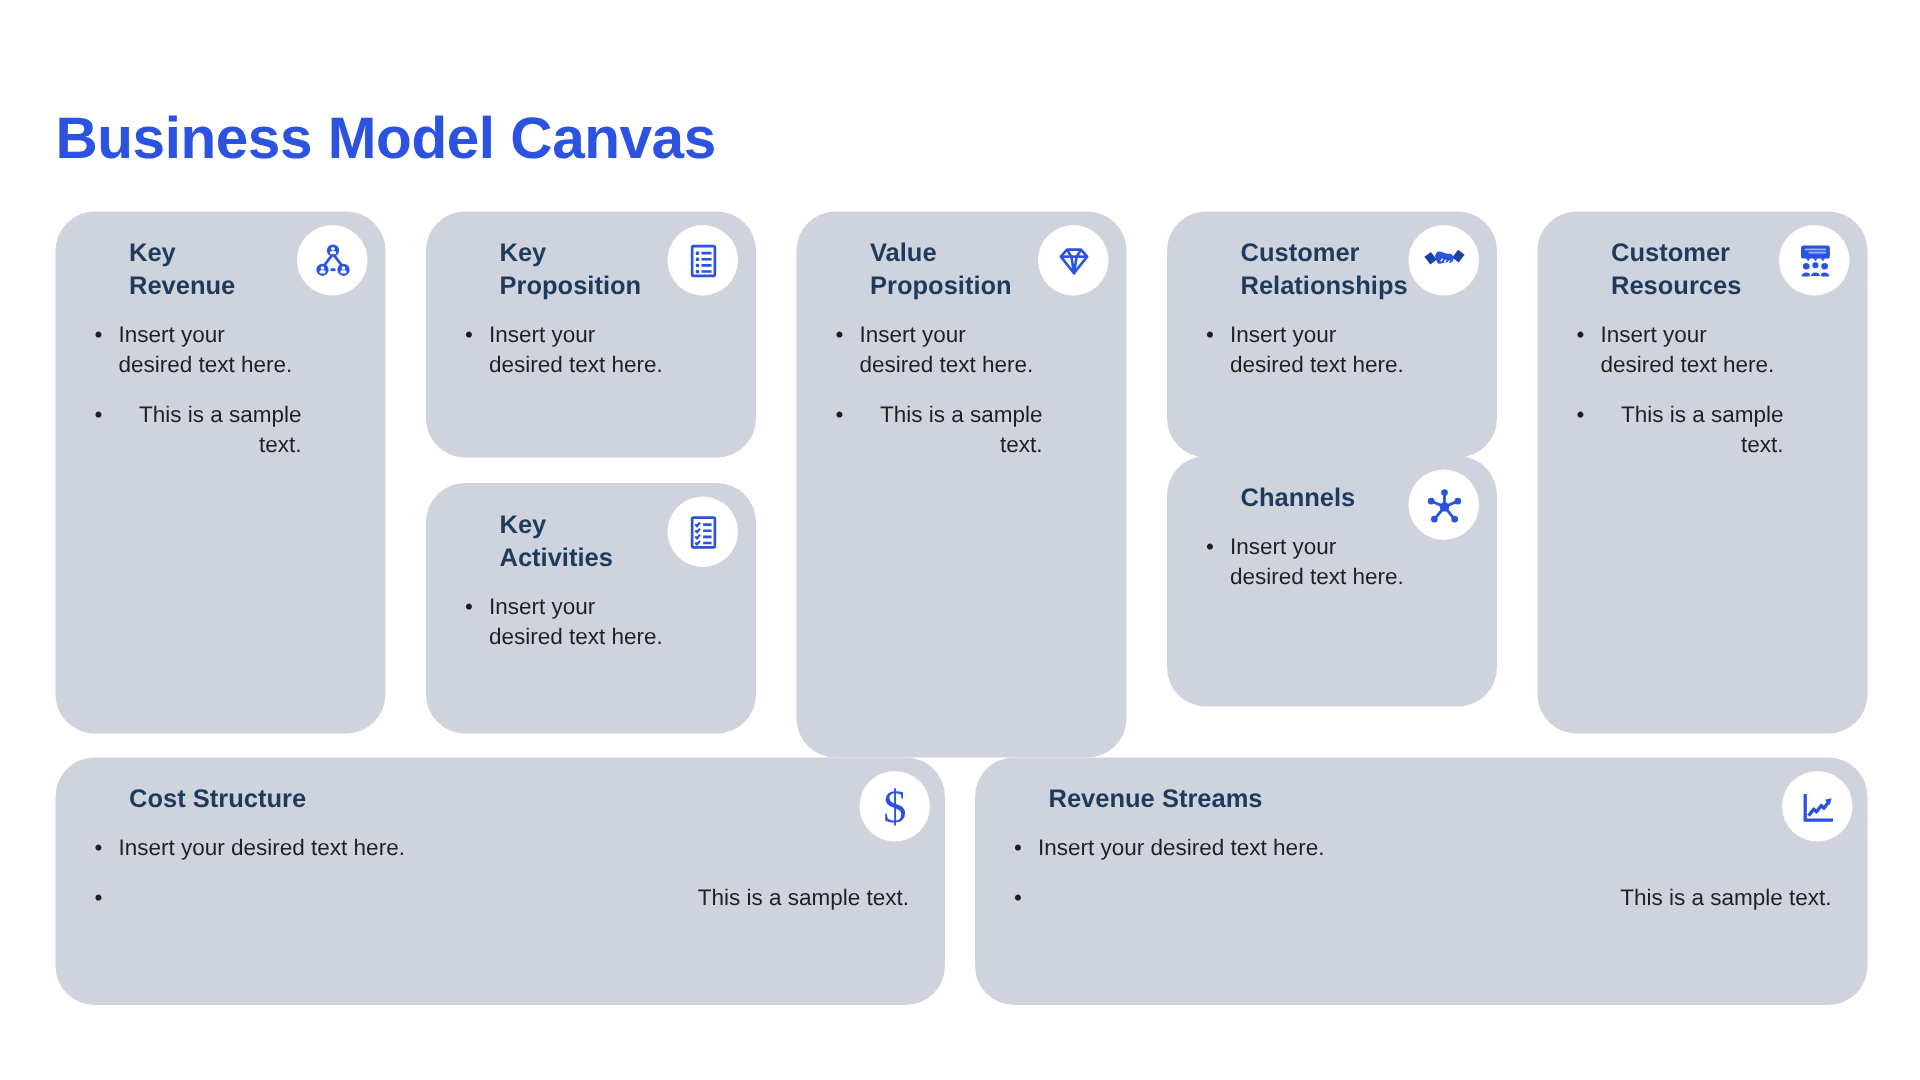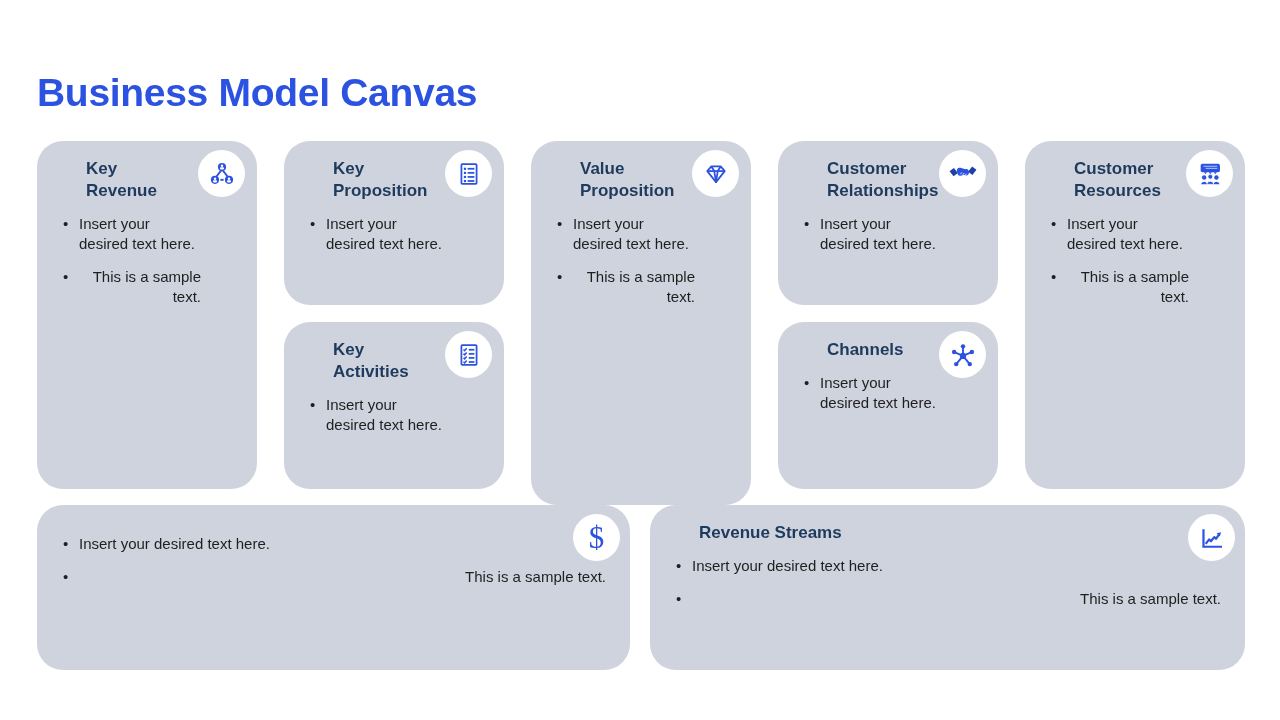--- a/index.html
+++ b/index.html
@@ -46,21 +46,21 @@
   .bullets li + li { margin-top:13px;text-align:right; }
   .bullets li::before { content:"\2022"; position:absolute; left:2px; top:0; }
   .card--narrow .bullets li { max-width:122px; }
 
   
   .c-kp   { left:37px;   top:141px; width:220px; height:348px; }
   .c-ka   { left:284px;  top:141px; width:220px; height:164px; }
   .c-kr   { left:284px;  top:322px; width:220px; height:167px; }
   .c-vp   { left:531px;  top:141px; width:220px; height:364px; }
   .c-cr   { left:778px;  top:141px; width:220px; height:164px; }
-  .c-ch   { left:778px;  top:322px; width:220px; height:167px; }
+  .c-ch   { left:778px;  top:304px; width:220px; height:167px; }
   .c-cs   { left:1025px; top:141px; width:220px; height:348px; }
   .c-cost { left:37px;   top:505px; width:593px; height:165px; }
   .c-rev  { left:650px;  top:505px; width:595px; height:165px; }
 
   .icon-badge svg { width:28px; height:28px; }
   .glyph-dollar {
     font-family:"Liberation Serif", serif;
     font-size:31px; line-height:1; font-weight:400;
     color:var(--accent-blue,#2B52E0);
   }
@@ -252,20 +252,24 @@
       </g>
     </svg>
   </div>
   <ul class="bullets">
     <li>Insert your desired text here.</li>
     <li>This is a sample text.</li>
   </ul>
 </div>
 
 <div class="card card--wide c-cost">
+  <h2>
+    <span>Cost Structure</span>
+    <span></span>
+  </h2>
   <div class="icon-badge">
     <span class="glyph-dollar">$</span>
   </div>
   <ul class="bullets">
     <li>Insert your desired text here.</li>
     <li>This is a sample text.</li>
   </ul>
 </div>
 
 <div class="card card--wide c-rev">

